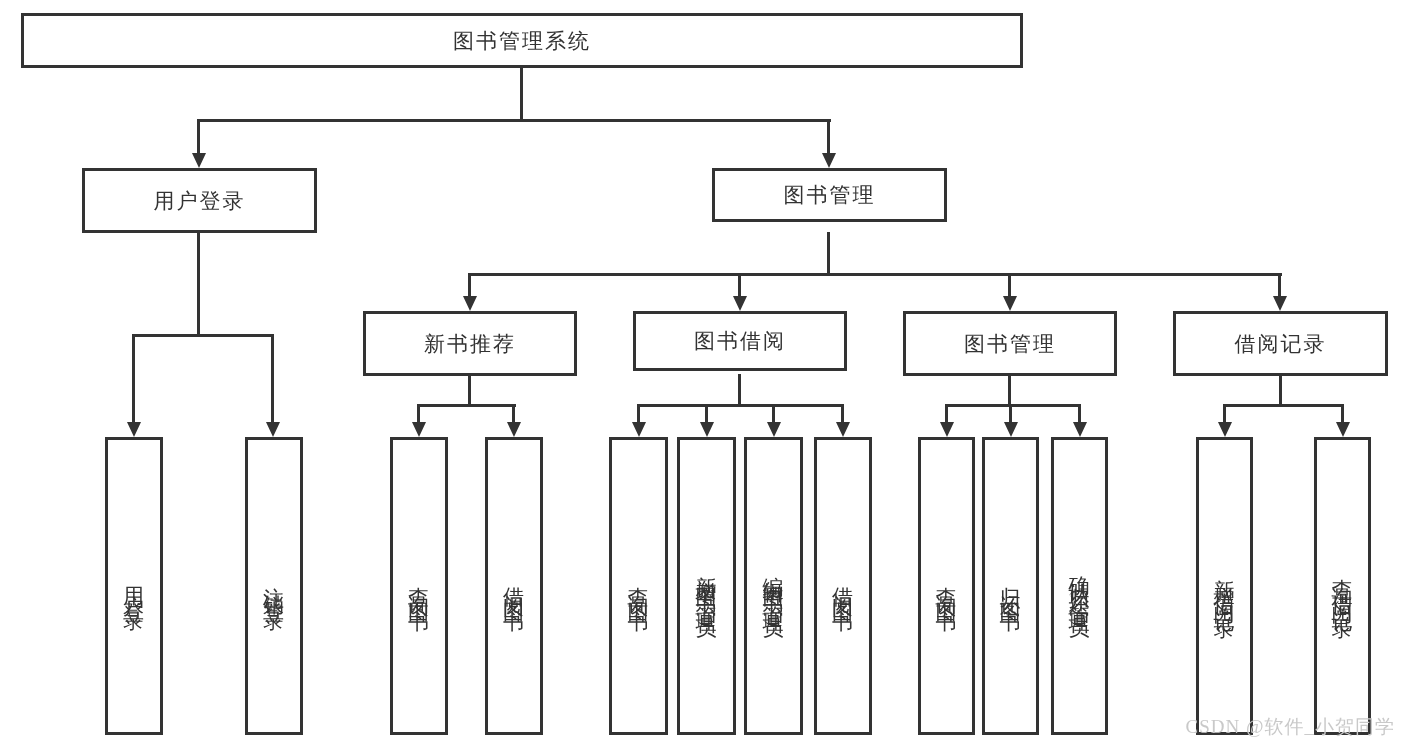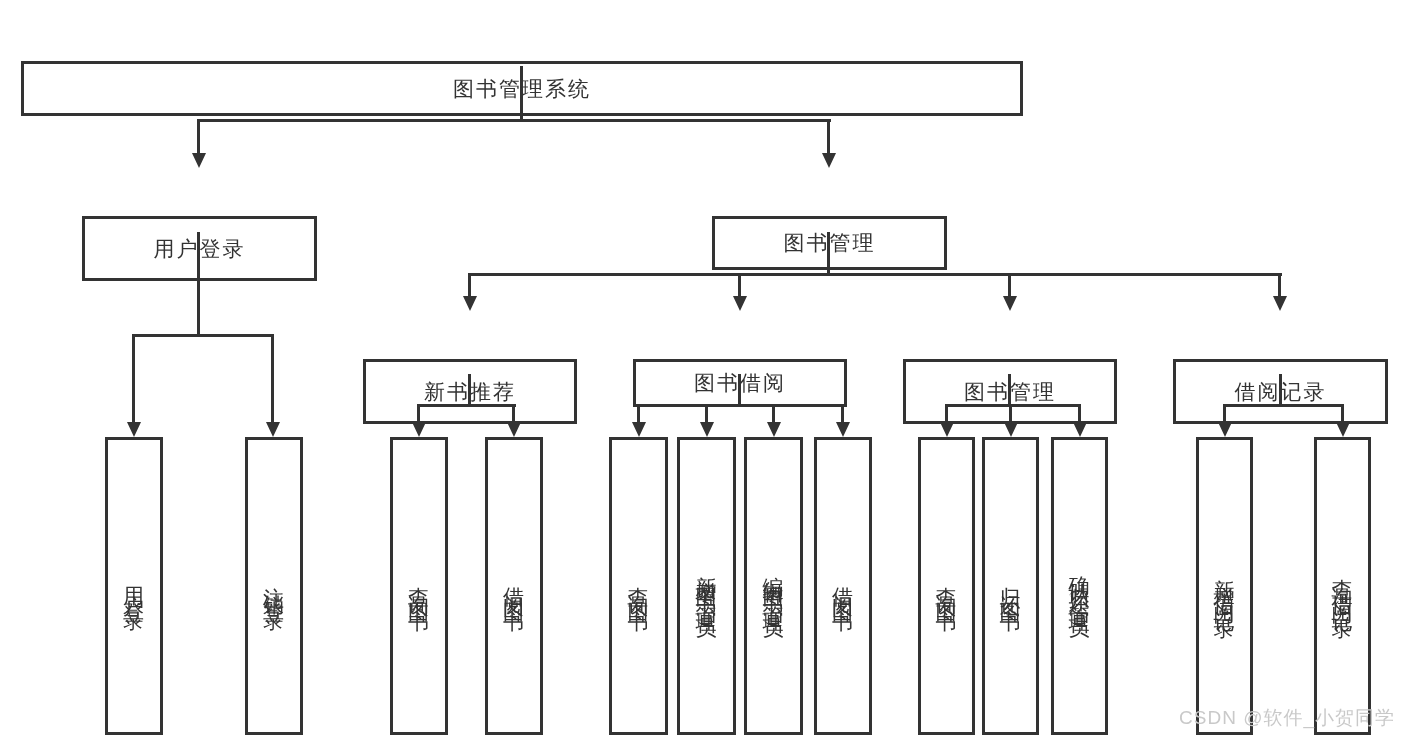--- a/index.html
+++ b/index.html
@@ -15,21 +15,20 @@
     box-sizing:border-box;
     border:3px solid #333333;
     background:#ffffff;
     display:flex;
     align-items:center;
     justify-content:center;
     color:#333333;
     font-size:21px;
     letter-spacing:2px;
     white-space:nowrap;
-    margin-top:48px;
   }
   .leaf{
     position:absolute;
     box-sizing:border-box;
     border:3px solid #333333;
     background:#ffffff;
     display:flex;
     align-items:center;
     justify-content:center;
     color:#333333;
@@ -45,25 +44,26 @@
   .v{position:absolute;width:3px;background:#333333;}
   .h{position:absolute;height:3px;background:#333333;}
   .ah{
     position:absolute;width:0;height:0;
     border-left:7px solid transparent;
     border-right:7px solid transparent;
     border-top:15px solid #333333;
   }
   .watermark{
     position:absolute;
-    right:10px;bottom:16px;
+    right:10px;bottom:7px;
     color:#c9c9c9;
     font-size:19px;
     letter-spacing:1px;
     z-index:5;
+    font-family:Liberation Serif, serif;
   }
 </style>
 </head>
 <body>
 
 <div id="stage">
 
   <div class="box" style="left:21px;top:13px;width:1002px;height:55px;">
     <span>图书管理系统</span>
   </div>
@@ -96,21 +96,21 @@
   <div class="v" style="left:738px;top:273px;height:24px;"></div>
   <div class="ah" style="left:733px;top:296px;"></div>
   <div class="v" style="left:1008px;top:273px;height:24px;"></div>
   <div class="ah" style="left:1003px;top:296px;"></div>
   <div class="v" style="left:1278px;top:273px;height:24px;"></div>
   <div class="ah" style="left:1273px;top:296px;"></div>
 
   <div class="box" style="left:363px;top:311px;width:214px;height:65px;">
     <span>新书推荐</span>
   </div>
-  <div class="box" style="left:633px;top:311px;width:214px;height:48px;">
+  <div class="box" style="left:633px;top:311px;width:214px;height:60px;">
     <span>图书借阅</span>
   </div>
   <div class="box" style="left:903px;top:311px;width:214px;height:65px;">
     <span>图书管理</span>
   </div>
   <div class="box" style="left:1173px;top:311px;width:215px;height:65px;">
     <span>借阅记录</span>
   </div>
 
   <div class="v" style="left:468px;top:374px;height:33px;"></div>

